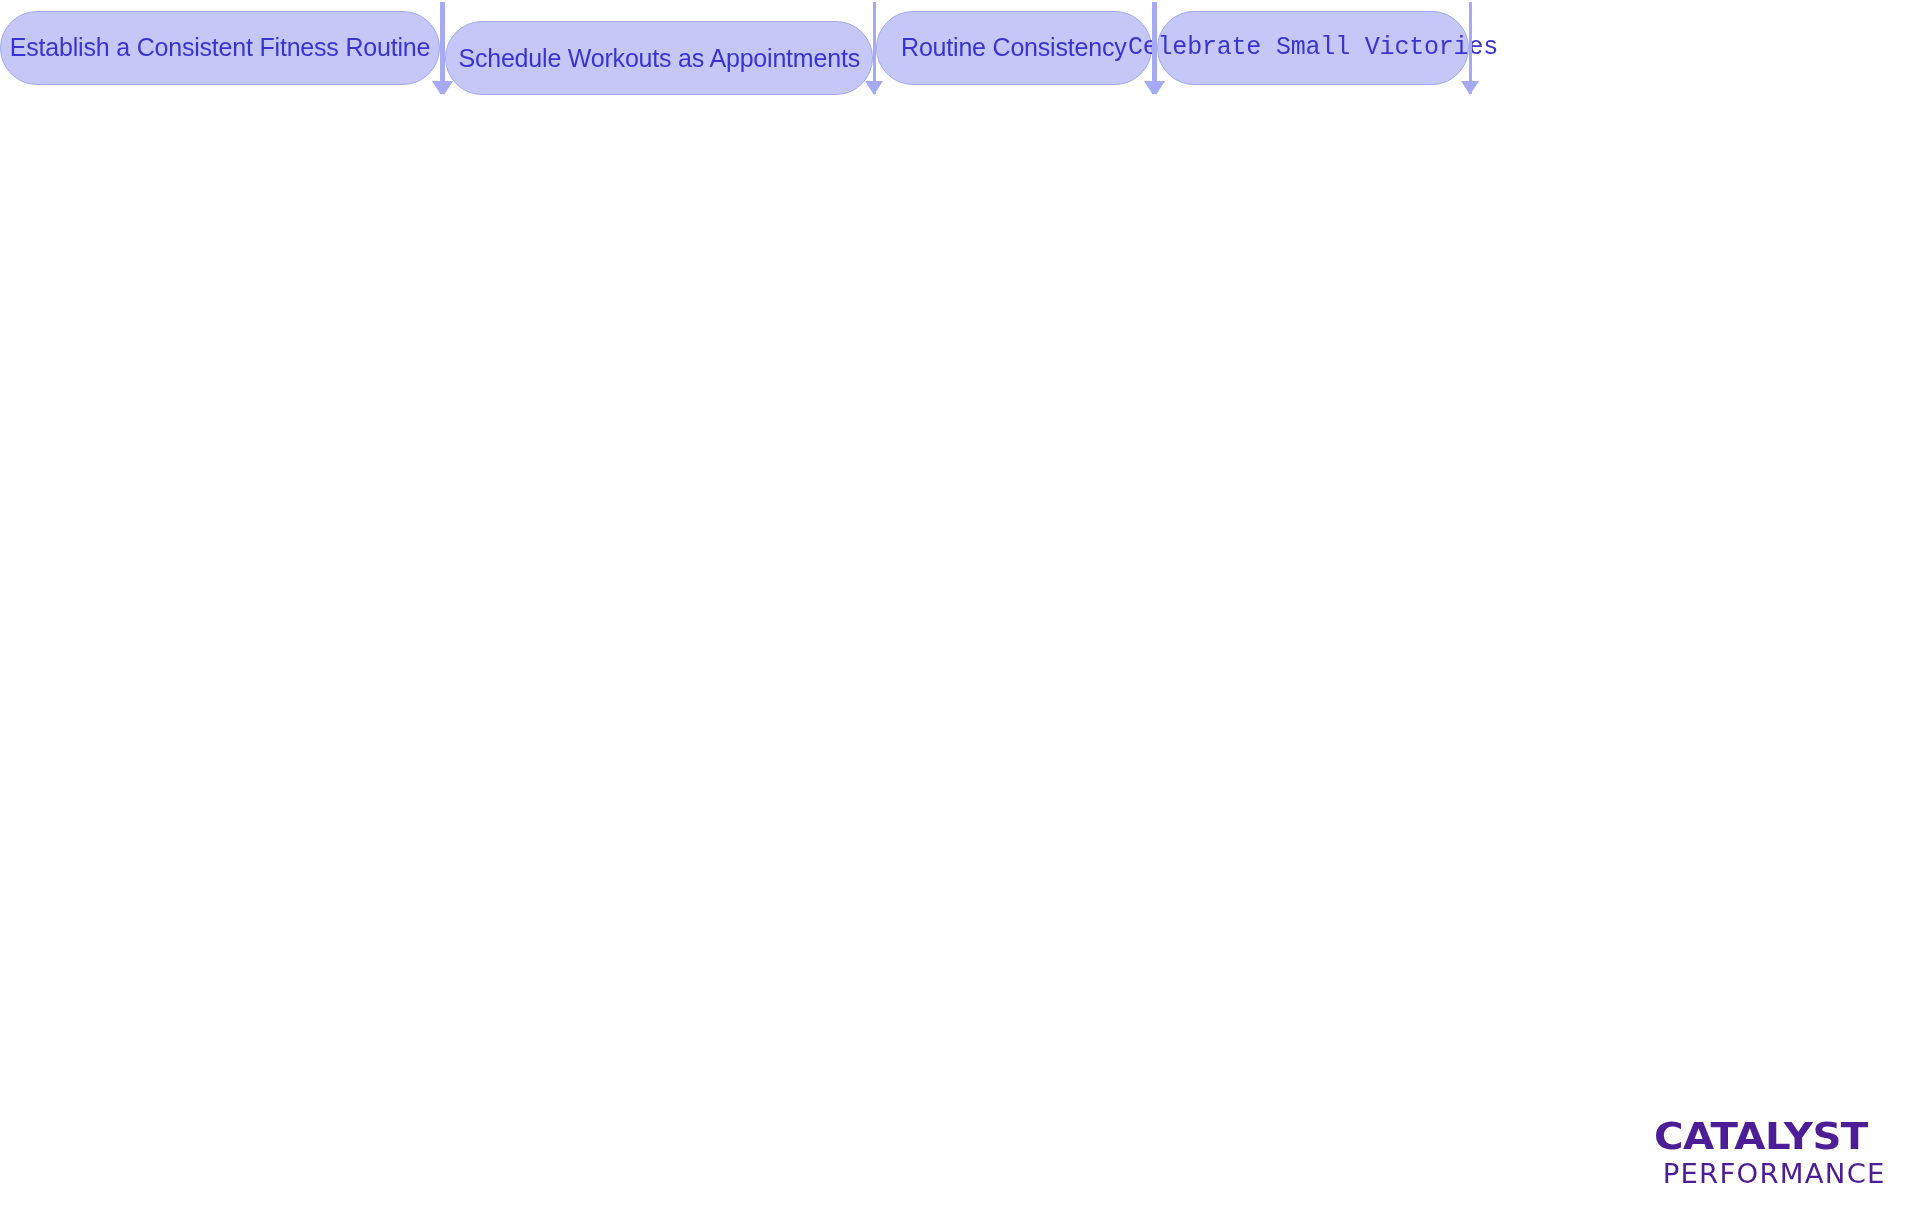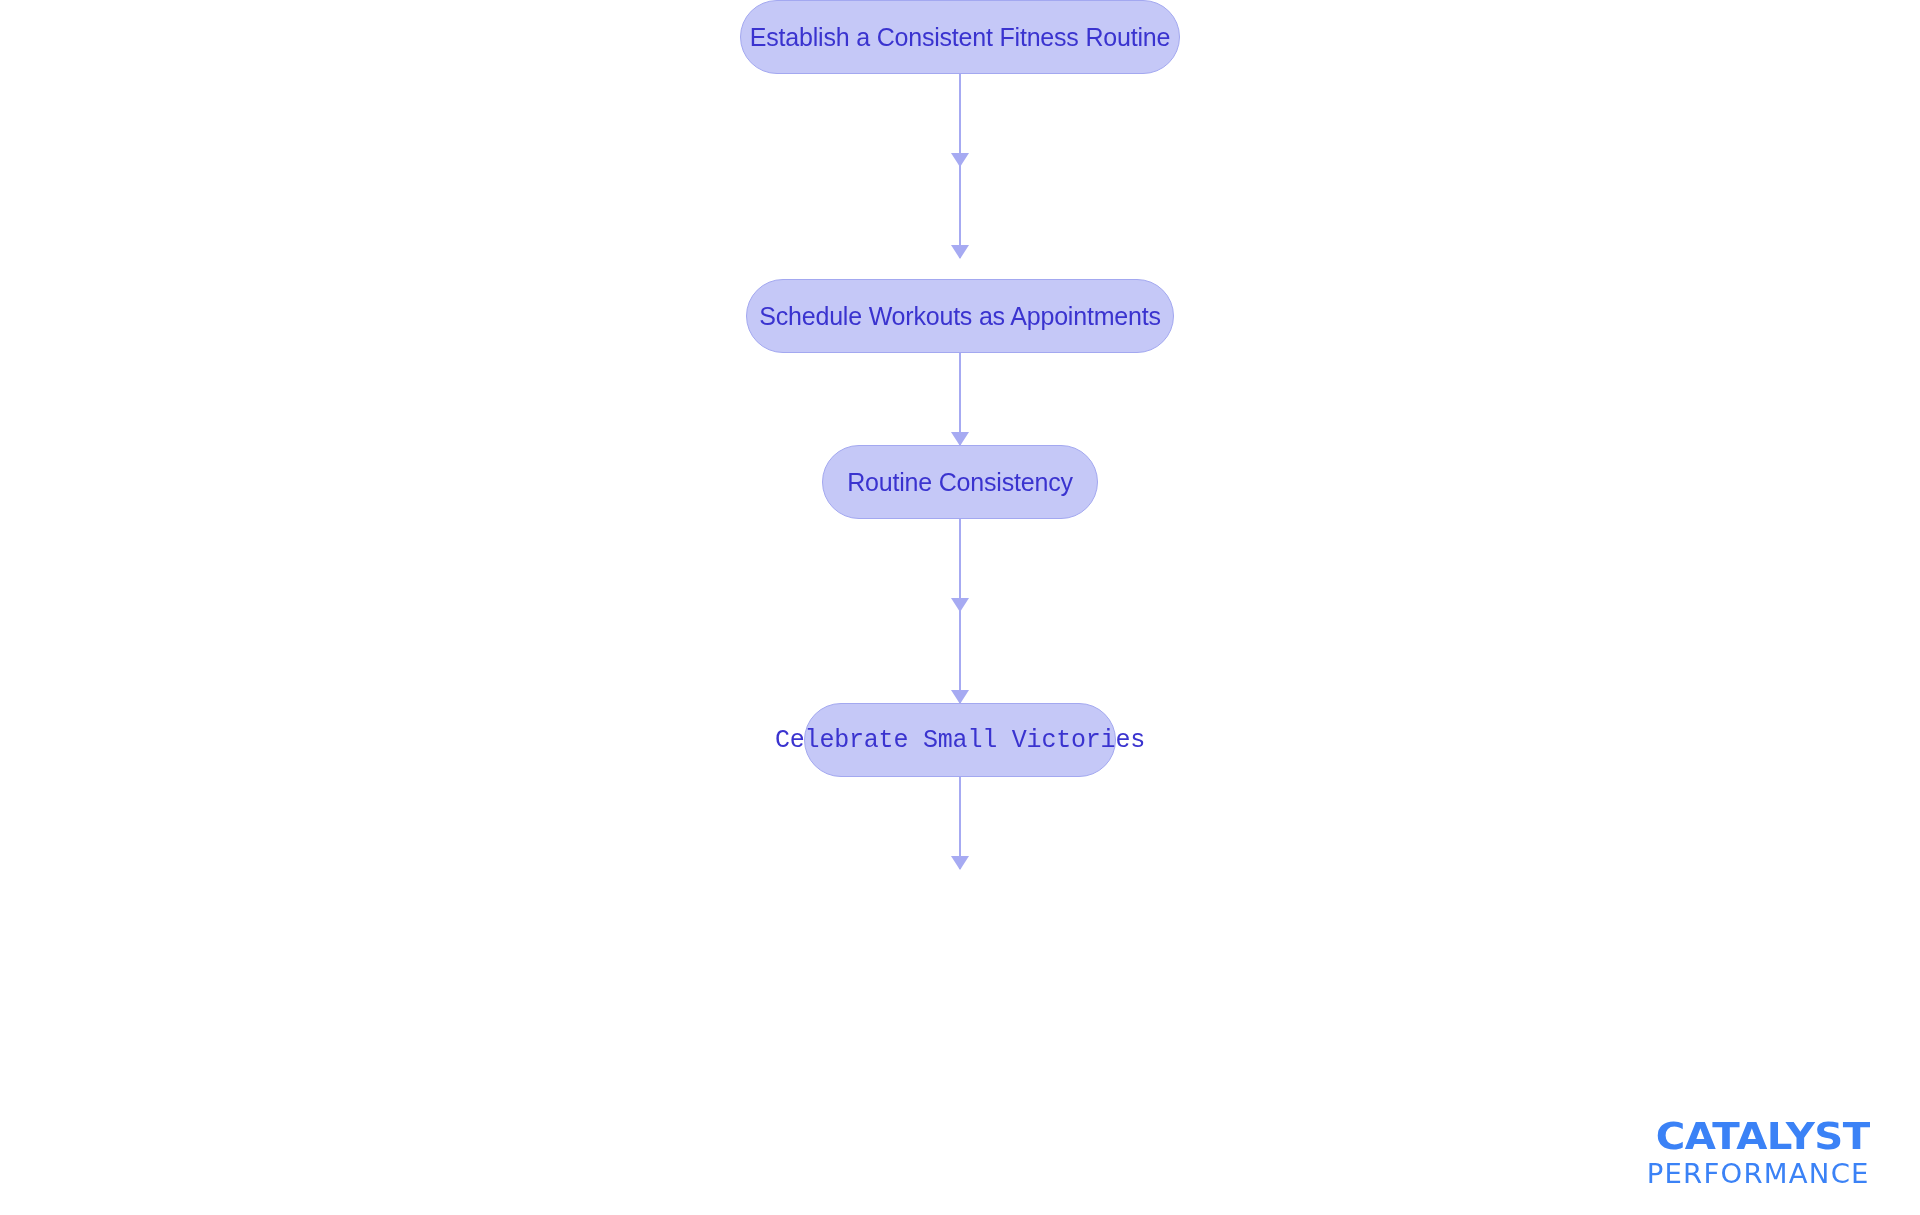--- a/index.html
+++ b/index.html
@@ -22,21 +22,21 @@
     width: 1920px;
     height: 1080px;
   }
 
   .flow-column {
     position: absolute;
     left: 0;
     top: 0;
     width: 1920px;
     display: flex;
-    flex-direction: column;
+    flex-direction: row;
     align-items: center;
   }
 
   .node {
     box-sizing: border-box;
     display: flex;
     align-items: center;
     justify-content: center;
     background: #c5c8f7;
     border: 1.6px solid #a3a8f0;
@@ -81,24 +81,24 @@
   .seg-0 { height: 92px; }
   .seg-1 { height: 92px; }
   .seg-2 { height: 92px; }
   .seg-3 { height: 92px; }
   .seg-4 { height: 92px; }
   .seg-5 { height: 92px; }
 
   
   #brand-logo {
     position: absolute;
-    right: 50px;
+    right: 34px;
     bottom: 28px;
-    text-align: right;
-    color: #3b82f6;
+    text-align: left;
+    color: #4c1d95;
     line-height: 1;
     user-select: none;
   }
   #brand-logo .brand-primary {
     display: block;
     font-family: "DejaVu Sans", sans-serif;
     font-weight: 700;
     font-size: 38px;
     letter-spacing: -0.5px;
     transform: scaleX(1.06);

